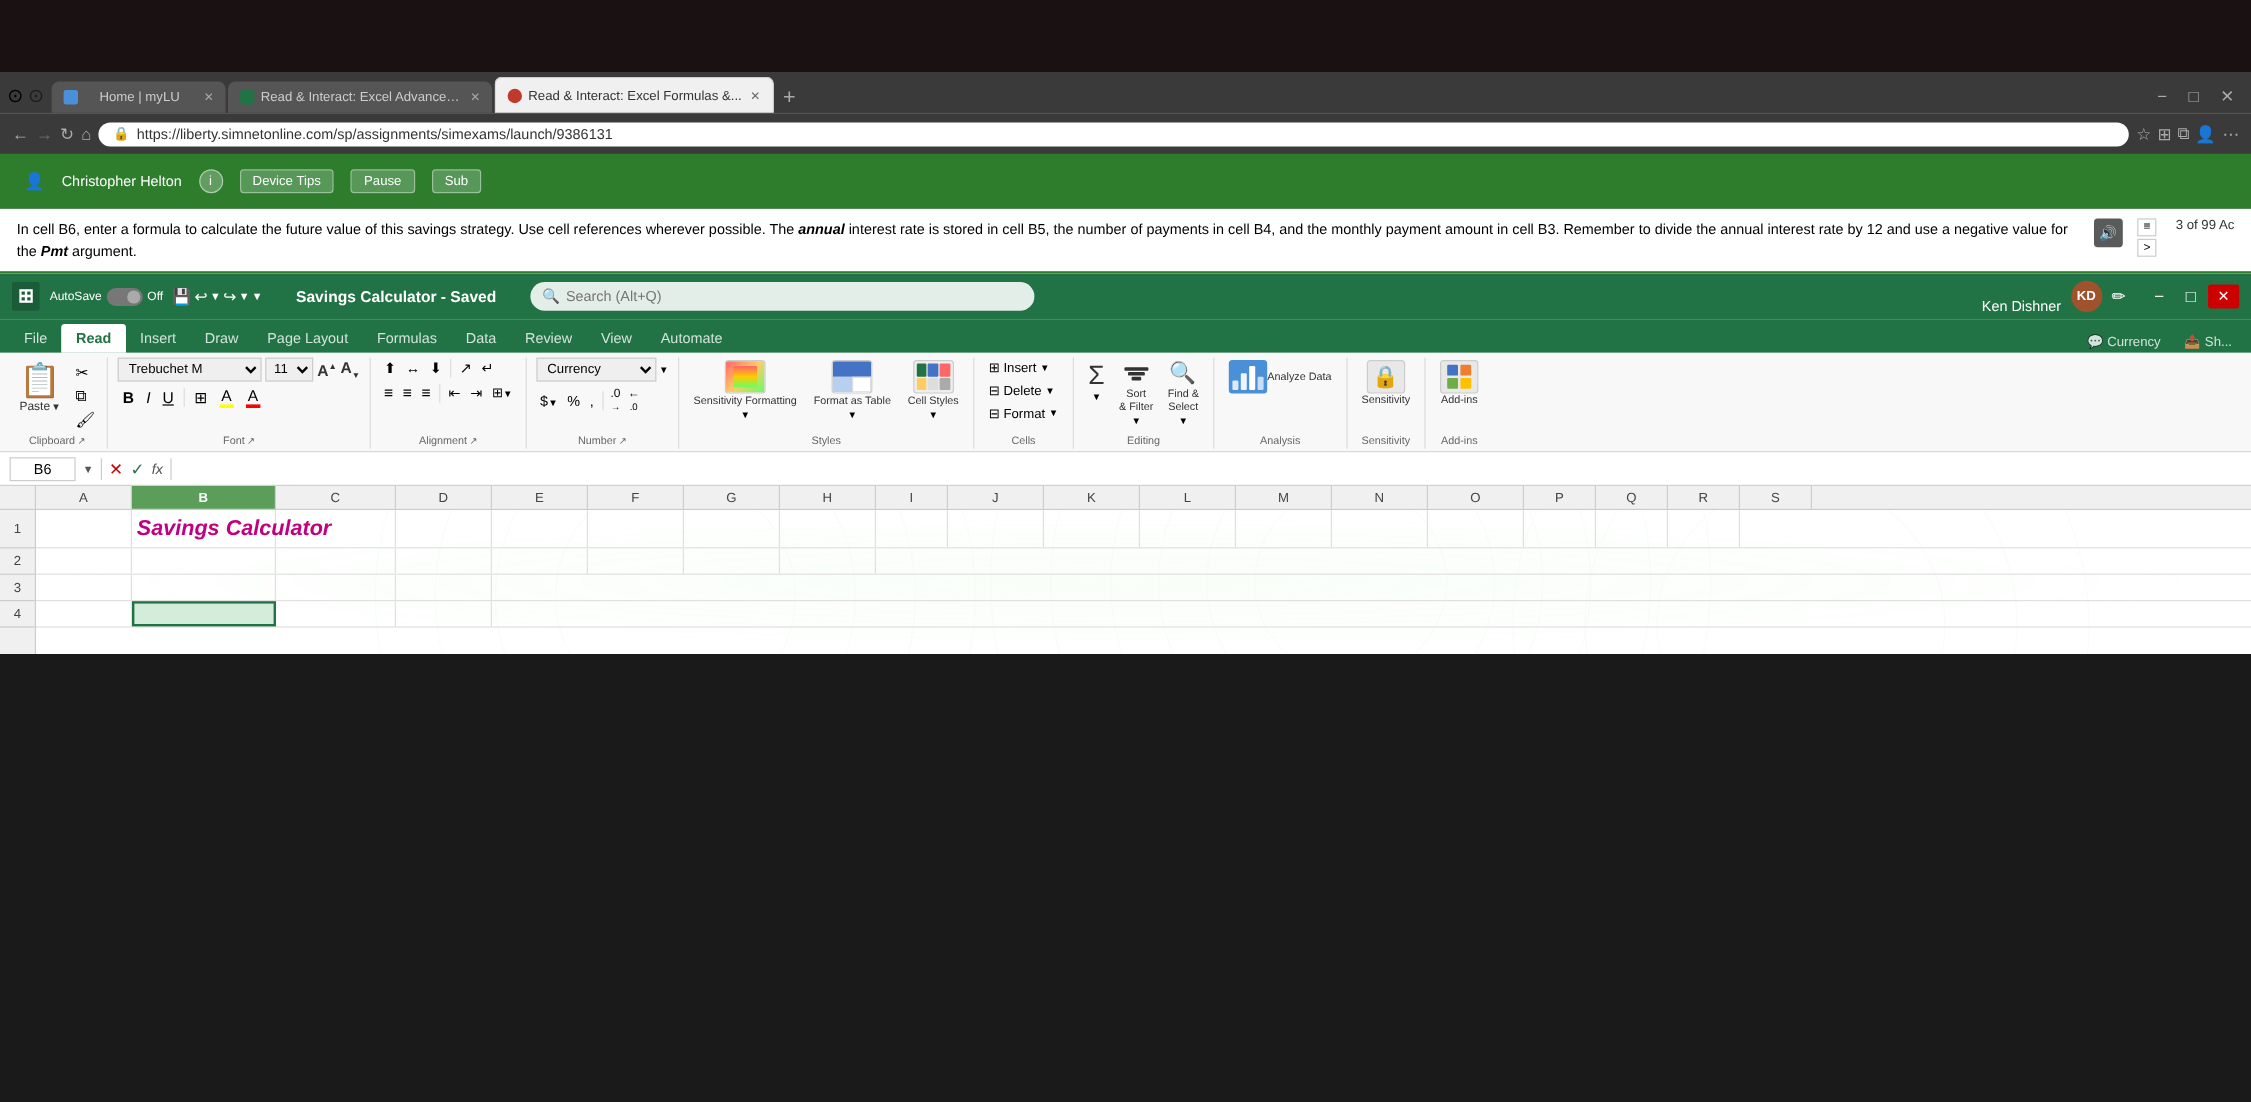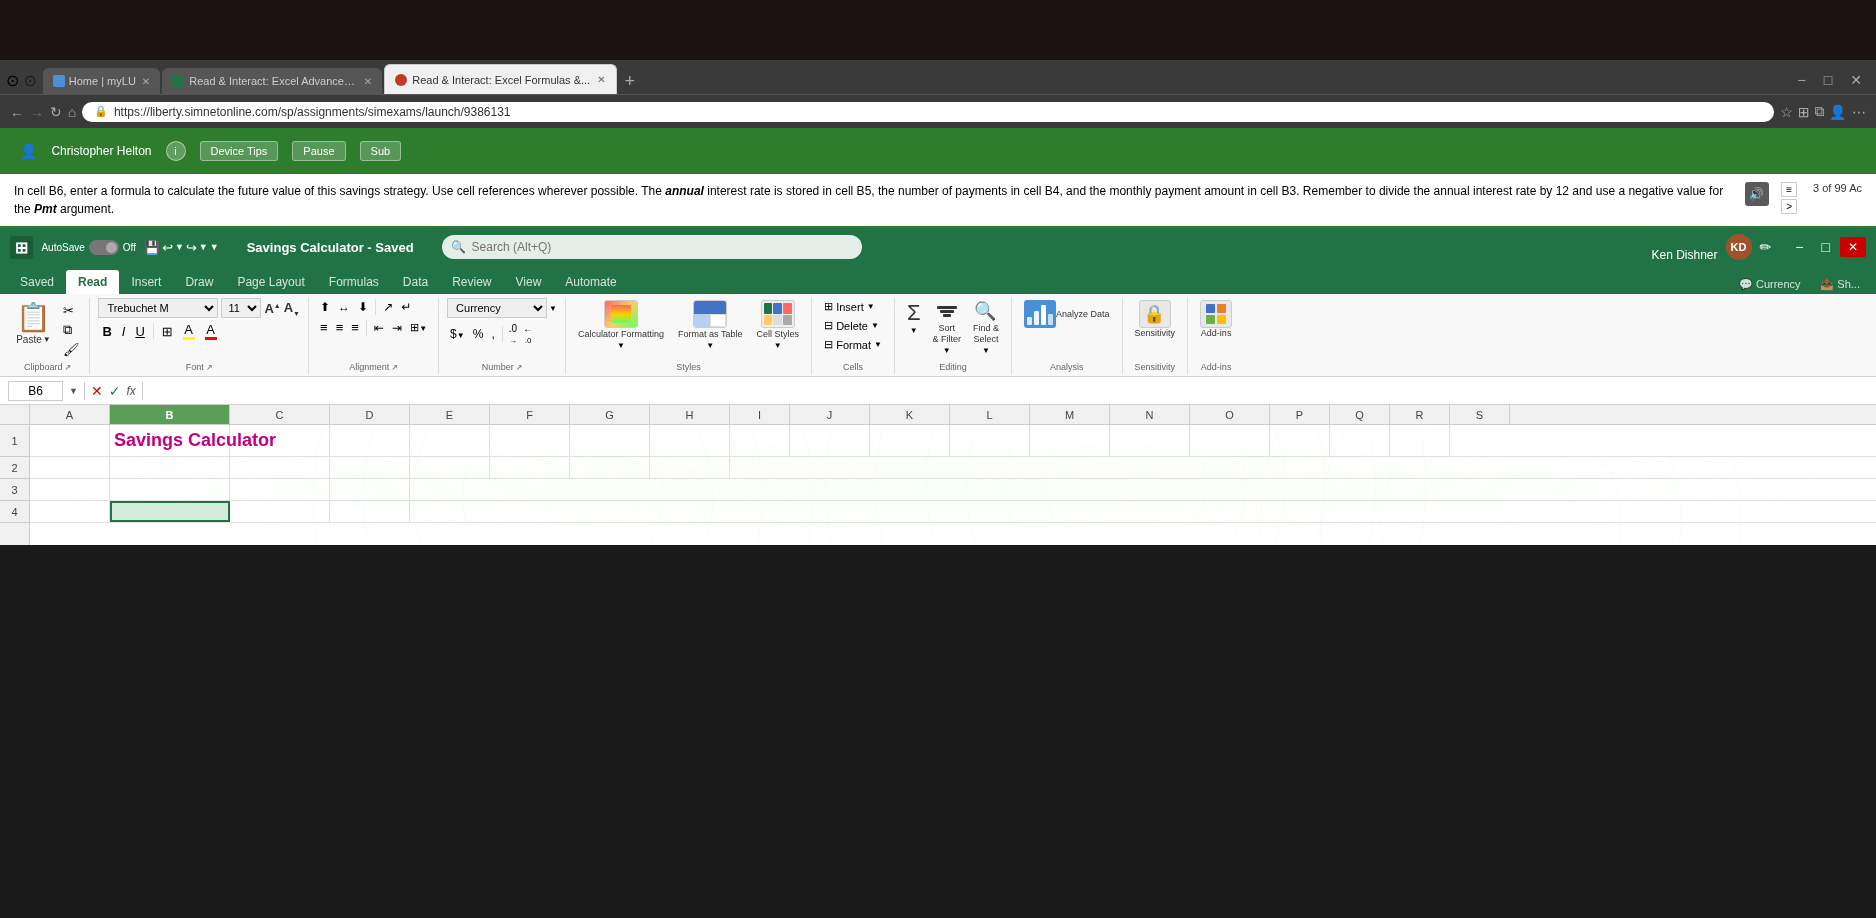--- a/index.html
+++ b/index.html
@@ -15,21 +15,21 @@
 
 <div style="background:#3a3a3a; width:1876px;">
 
   <div style="display:flex;align-items:flex-end;padding:4px 6px 0 6px;gap:2px;background:#3a3a3a;height:34px;">
 
     <div style="display:flex;align-items:center;gap:4px;margin-right:4px;padding-bottom:4px;">
       <span style="font-size:16px;">⊙</span>
       <span style="font-size:16px;opacity:0.5;">⊙</span>
     </div>
 
-    <div style="display:flex;align-items:center;gap:4px;background:#555;border-radius:6px 6px 0 0;padding:4px 10px;font-size:11px;color:#ccc;max-width:200px;white-space:nowrap;overflow:hidden;height:26px;">
+    <div style="display:flex;align-items:center;gap:18px;background:#555;border-radius:6px 6px 0 0;padding:4px 10px;font-size:11px;color:#ccc;max-width:200px;white-space:nowrap;overflow:hidden;height:26px;">
       <span style="width:12px;height:12px;background:#4a90d9;border-radius:2px;flex-shrink:0;display:inline-block;"></span>
       <span style="overflow:hidden;text-overflow:ellipsis;">Home | myLU</span>
       <span style="color:#aaa;font-size:10px;margin-left:2px;">✕</span>
     </div>
 
     <div style="display:flex;align-items:center;gap:5px;background:#555;border-radius:6px 6px 0 0;padding:4px 10px;font-size:11px;color:#ccc;max-width:220px;white-space:nowrap;overflow:hidden;height:26px;">
       <span style="width:12px;height:12px;background:#217346;border-radius:2px;flex-shrink:0;display:inline-block;"></span>
       <span style="overflow:hidden;text-overflow:ellipsis;">Read &amp; Interact: Excel Advanced ...</span>
       <span style="color:#aaa;font-size:10px;margin-left:2px;">✕</span>
     </div>
@@ -130,21 +130,21 @@
     </div>
 
     <div style="display:flex;gap:2px;margin-left:8px;">
       <button style="background:none;border:none;color:#fff;font-size:14px;cursor:pointer;padding:2px 8px;">−</button>
       <button style="background:none;border:none;color:#fff;font-size:14px;cursor:pointer;padding:2px 8px;">□</button>
       <button style="background:#c00;border:none;color:#fff;font-size:12px;cursor:pointer;padding:2px 8px;border-radius:2px;">✕</button>
     </div>
   </div>
 
   <div style="background:#217346;display:flex;align-items:flex-end;padding:0 8px;gap:0;height:28px;">
-    <div style="color:rgba(255,255,255,0.8);font-size:12px;padding:4px 12px;cursor:pointer;height:24px;display:flex;align-items:center;">Saved</div>
+    <div style="color:rgba(255,255,255,0.8);font-size:12px;padding:4px 12px;cursor:pointer;height:24px;display:flex;align-items:center;">File</div>
     <div style="background:#fff;color:#217346;font-size:12px;font-weight:600;padding:4px 12px;cursor:pointer;border-radius:3px 3px 0 0;height:24px;display:flex;align-items:center;">Read</div>
     <div style="color:rgba(255,255,255,0.8);font-size:12px;padding:4px 12px;cursor:pointer;height:24px;display:flex;align-items:center;">Insert</div>
     <div style="color:rgba(255,255,255,0.8);font-size:12px;padding:4px 12px;cursor:pointer;height:24px;display:flex;align-items:center;">Draw</div>
     <div style="color:rgba(255,255,255,0.8);font-size:12px;padding:4px 12px;cursor:pointer;height:24px;display:flex;align-items:center;">Page Layout</div>
     <div style="color:rgba(255,255,255,0.8);font-size:12px;padding:4px 12px;cursor:pointer;height:24px;display:flex;align-items:center;">Formulas</div>
     <div style="color:rgba(255,255,255,0.8);font-size:12px;padding:4px 12px;cursor:pointer;height:24px;display:flex;align-items:center;">Data</div>
     <div style="color:rgba(255,255,255,0.8);font-size:12px;padding:4px 12px;cursor:pointer;height:24px;display:flex;align-items:center;">Review</div>
     <div style="color:rgba(255,255,255,0.8);font-size:12px;padding:4px 12px;cursor:pointer;height:24px;display:flex;align-items:center;">View</div>
     <div style="color:rgba(255,255,255,0.8);font-size:12px;padding:4px 12px;cursor:pointer;height:24px;display:flex;align-items:center;">Automate</div>
 
@@ -242,21 +242,21 @@
         <span style="cursor:pointer;font-size:8px;">↗</span>
       </div>
     </div>
 
     <div style="display:flex;align-items:flex-start;padding:0 8px 16px 8px;border-right:1px solid #ddd;position:relative;gap:6px;">
 
       <div style="display:flex;flex-direction:column;align-items:center;cursor:pointer;padding:2px 4px;gap:1px;">
         <div style="width:34px;height:28px;background:linear-gradient(135deg,#f66 0%,#fc6 50%,#6f6 100%);border-radius:3px;border:1px solid #ccc;display:flex;align-items:center;justify-content:center;">
           <div style="width:20px;height:18px;background:linear-gradient(to bottom,#f66,#fc0,#6f6);border-radius:1px;"></div>
         </div>
-        <span style="font-size:9px;color:#333;text-align:center;line-height:1.2;">Calculator Formatting</span>
+        <span style="font-size:9px;color:#333;text-align:center;line-height:1.2;">Sensitivity Formatting</span>
         <span style="font-size:8px;">▼</span>
       </div>
 
       <div style="display:flex;flex-direction:column;align-items:center;cursor:pointer;padding:2px 4px;gap:1px;">
         <div style="width:34px;height:28px;border:1px solid #ccc;border-radius:3px;overflow:hidden;display:grid;grid-template-columns:1fr 1fr;grid-template-rows:1fr 1fr;background:#fff;">
           <div style="background:#4472c4;"></div>
             <div style="background:#4472c4;"></div>
           <div style="background:#b8d0f0;"></div>
             <div style="background:#fff;border:1px solid #ddd;"></div>
         </div>
@@ -429,21 +429,21 @@
         <div style="height:32px;border-bottom:1px solid #ccc;text-align:center;font-size:11px;color:#444;display:flex;align-items:center;justify-content:center;">1</div>
         <div style="height:22px;border-bottom:1px solid #ccc;text-align:center;font-size:11px;color:#444;display:flex;align-items:center;justify-content:center;">2</div>
         <div style="height:22px;border-bottom:1px solid #ccc;text-align:center;font-size:11px;color:#444;display:flex;align-items:center;justify-content:center;">3</div>
         <div style="height:22px;border-bottom:1px solid #ccc;text-align:center;font-size:11px;color:#444;display:flex;align-items:center;justify-content:center;">4</div>
       </div>
 
       <div style="flex:1;display:flex;flex-direction:column;position:relative;z-index:2;">
 
         <div style="display:flex;border-bottom:1px solid #e0e0e0;height:32px;">
           <div style="width:80px;border-right:1px solid #e0e0e0;padding:0 4px;display:flex;align-items:center;flex-shrink:0;"></div>
-          <div style="width:120px;border-right:1px solid #e0e0e0;padding:0 4px;display:flex;align-items:center;flex-shrink:0;">
+          <div style="width:120px;border-right:1px solid #e0e0e0;padding:0 4px;display:flex;align-items:center;flex-shrink:0;font-style:italic;">
             <span style="color:#c00080;font-size:18px;font-weight:bold;white-space:nowrap;">Savings Calculator</span>
           </div>
           <div style="width:100px;border-right:1px solid #e0e0e0;padding:0 4px;display:flex;align-items:center;flex-shrink:0;"></div>
           <div style="width:80px;border-right:1px solid #e0e0e0;padding:0 4px;display:flex;align-items:center;flex-shrink:0;"></div>
           <div style="width:80px;border-right:1px solid #e0e0e0;padding:0 4px;display:flex;align-items:center;flex-shrink:0;"></div>
           <div style="width:80px;border-right:1px solid #e0e0e0;padding:0 4px;display:flex;align-items:center;flex-shrink:0;"></div>
           <div style="width:80px;border-right:1px solid #e0e0e0;padding:0 4px;display:flex;align-items:center;flex-shrink:0;"></div>
           <div style="width:80px;border-right:1px solid #e0e0e0;padding:0 4px;display:flex;align-items:center;flex-shrink:0;"></div>
           <div style="width:60px;border-right:1px solid #e0e0e0;padding:0 4px;display:flex;align-items:center;flex-shrink:0;"></div>
           <div style="width:80px;border-right:1px solid #e0e0e0;flex-shrink:0;"></div>

